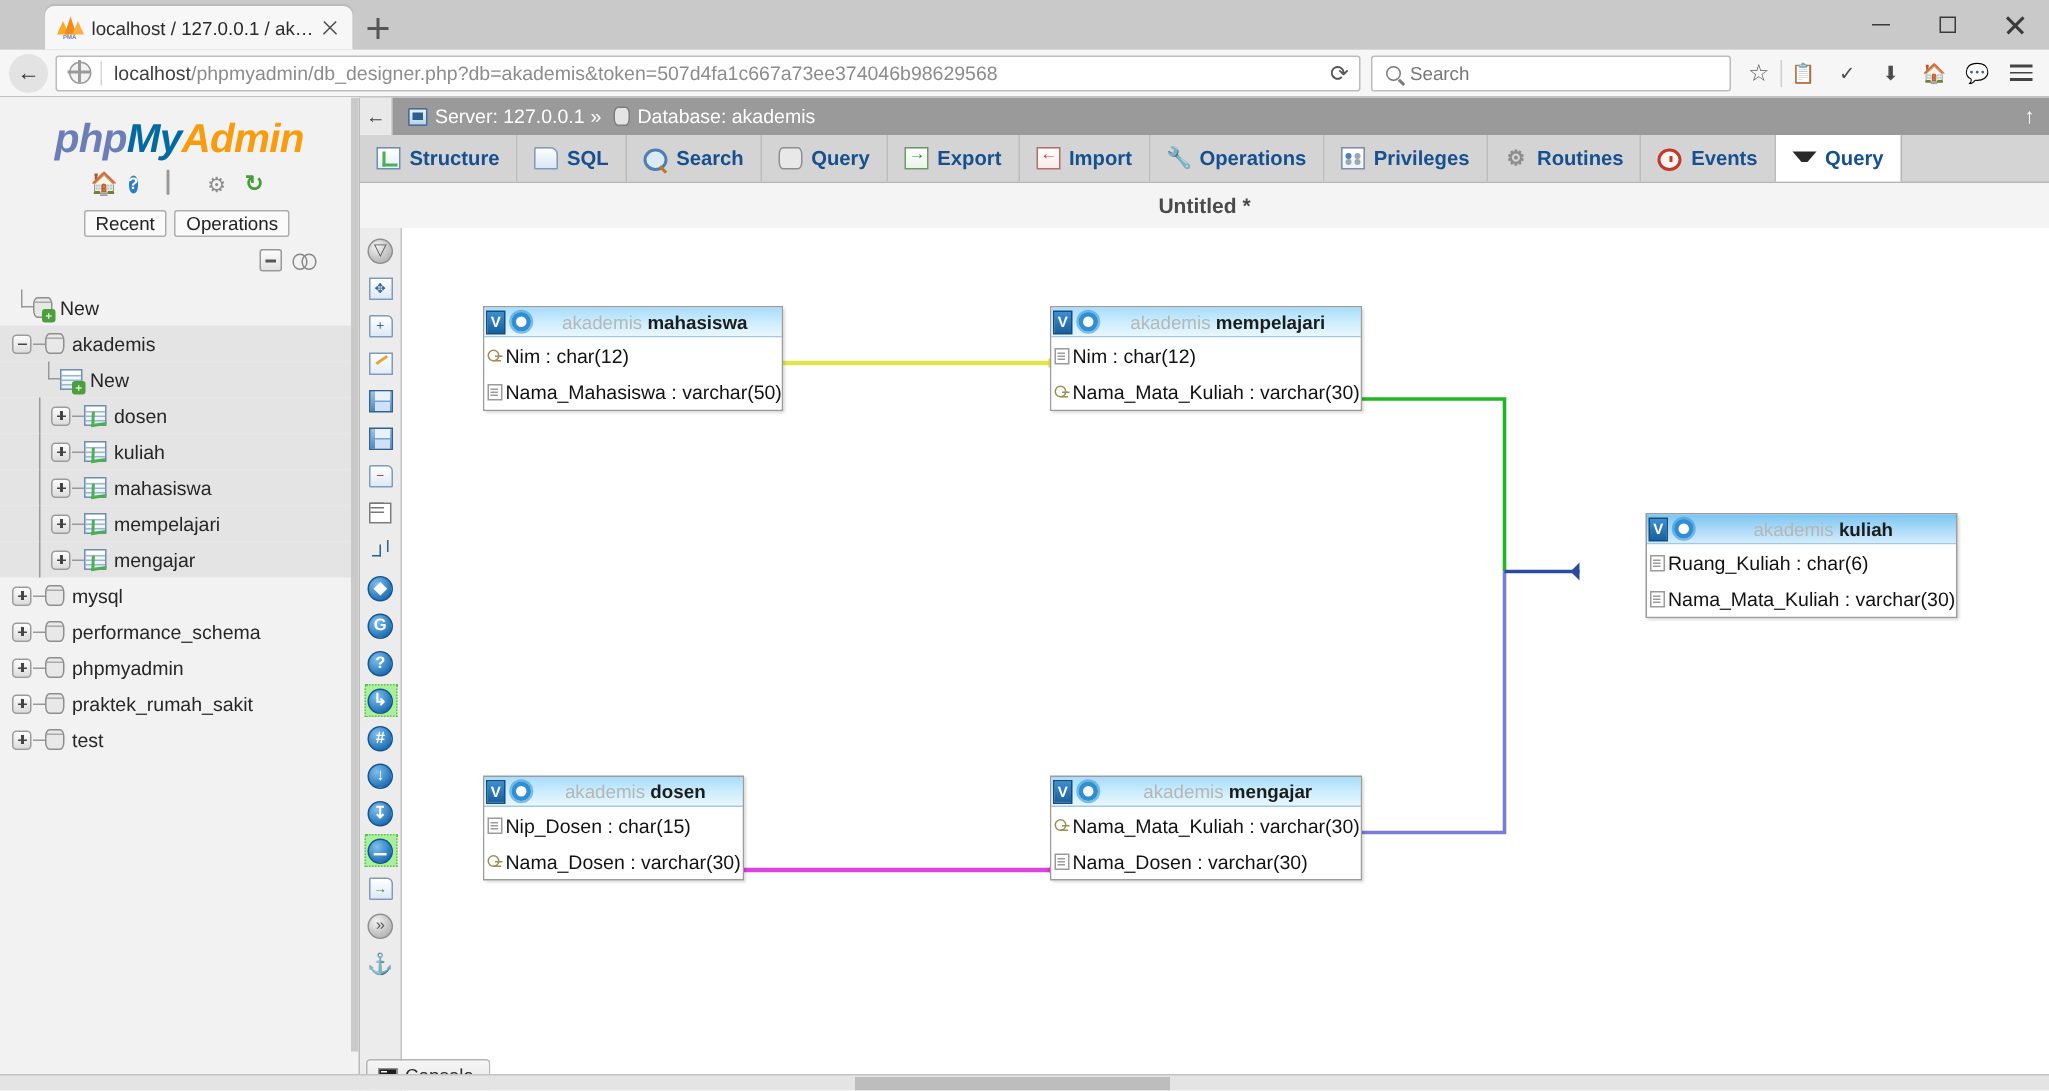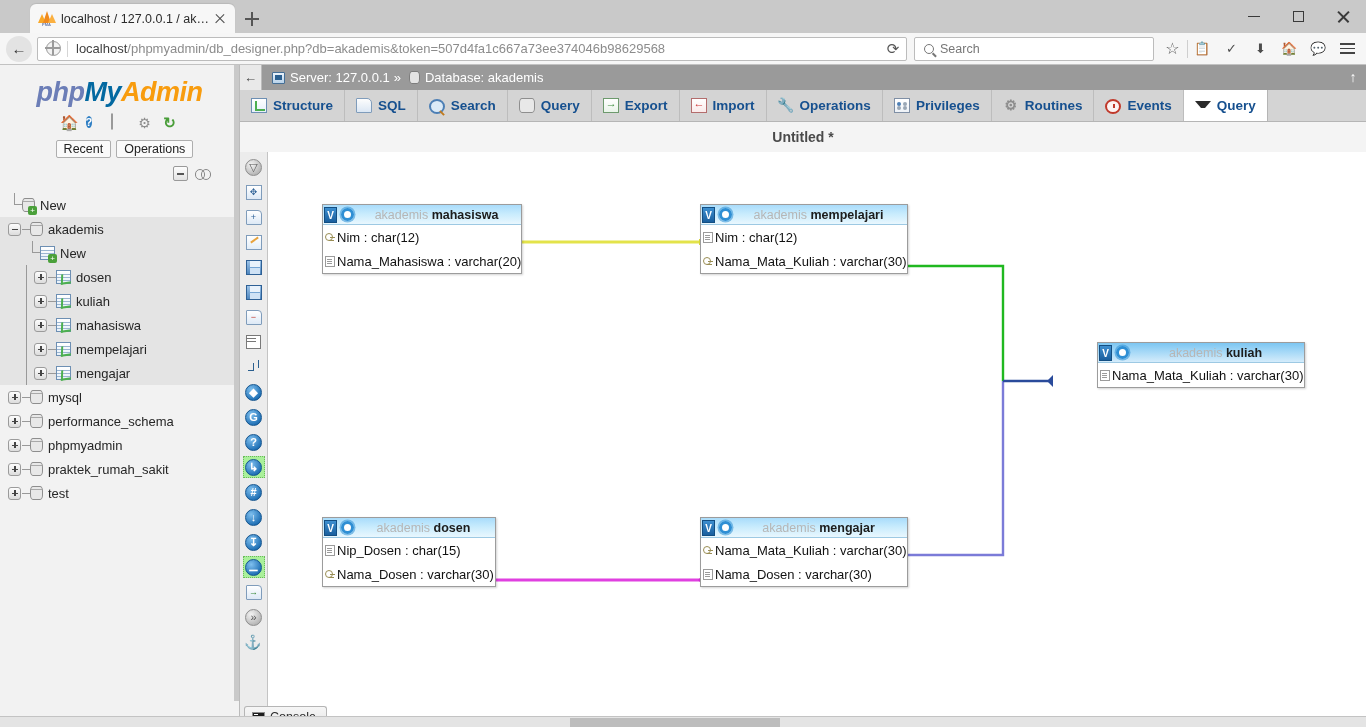--- a/index.html
+++ b/index.html
@@ -713,21 +713,21 @@
                 <span class="dbname">akademis</span>
                 <span class="tblname">mahasiswa</span>
               </span>
             </div>
             <div class="row">
               <span class="keyic pk"></span>
               <span>Nim : char(12)</span>
             </div>
             <div class="row">
               <span class="keyic col"></span>
-              <span>Nama_Mahasiswa : varchar(20)</span>
+              <span>Nama_Mahasiswa : varchar(50)</span>
             </div>
           </div>
 
           <div class="tbox" style="left:432px;top:52px;width:208px">
             <div class="hdr">
               <span class="vbtn">V</span>
               <span class="gearbtn"></span>
               <span class="names">
                 <span class="dbname">akademis</span>
                 <span class="tblname">mempelajari</span>
@@ -747,20 +747,24 @@
             <div class="hdr">
               <span class="vbtn">V</span>
               <span class="gearbtn"></span>
               <span class="names">
                 <span class="dbname">akademis</span>
                 <span class="tblname">kuliah</span>
               </span>
             </div>
             <div class="row">
               <span class="keyic col"></span>
+              <span>Ruang_Kuliah : char(6)</span>
+            </div>
+            <div class="row">
+              <span class="keyic col"></span>
               <span>Nama_Mata_Kuliah : varchar(30)</span>
             </div>
           </div>
 
           <div class="tbox" style="left:54px;top:365px;width:174px">
             <div class="hdr">
               <span class="vbtn">V</span>
               <span class="gearbtn"></span>
               <span class="names">
                 <span class="dbname">akademis</span>

